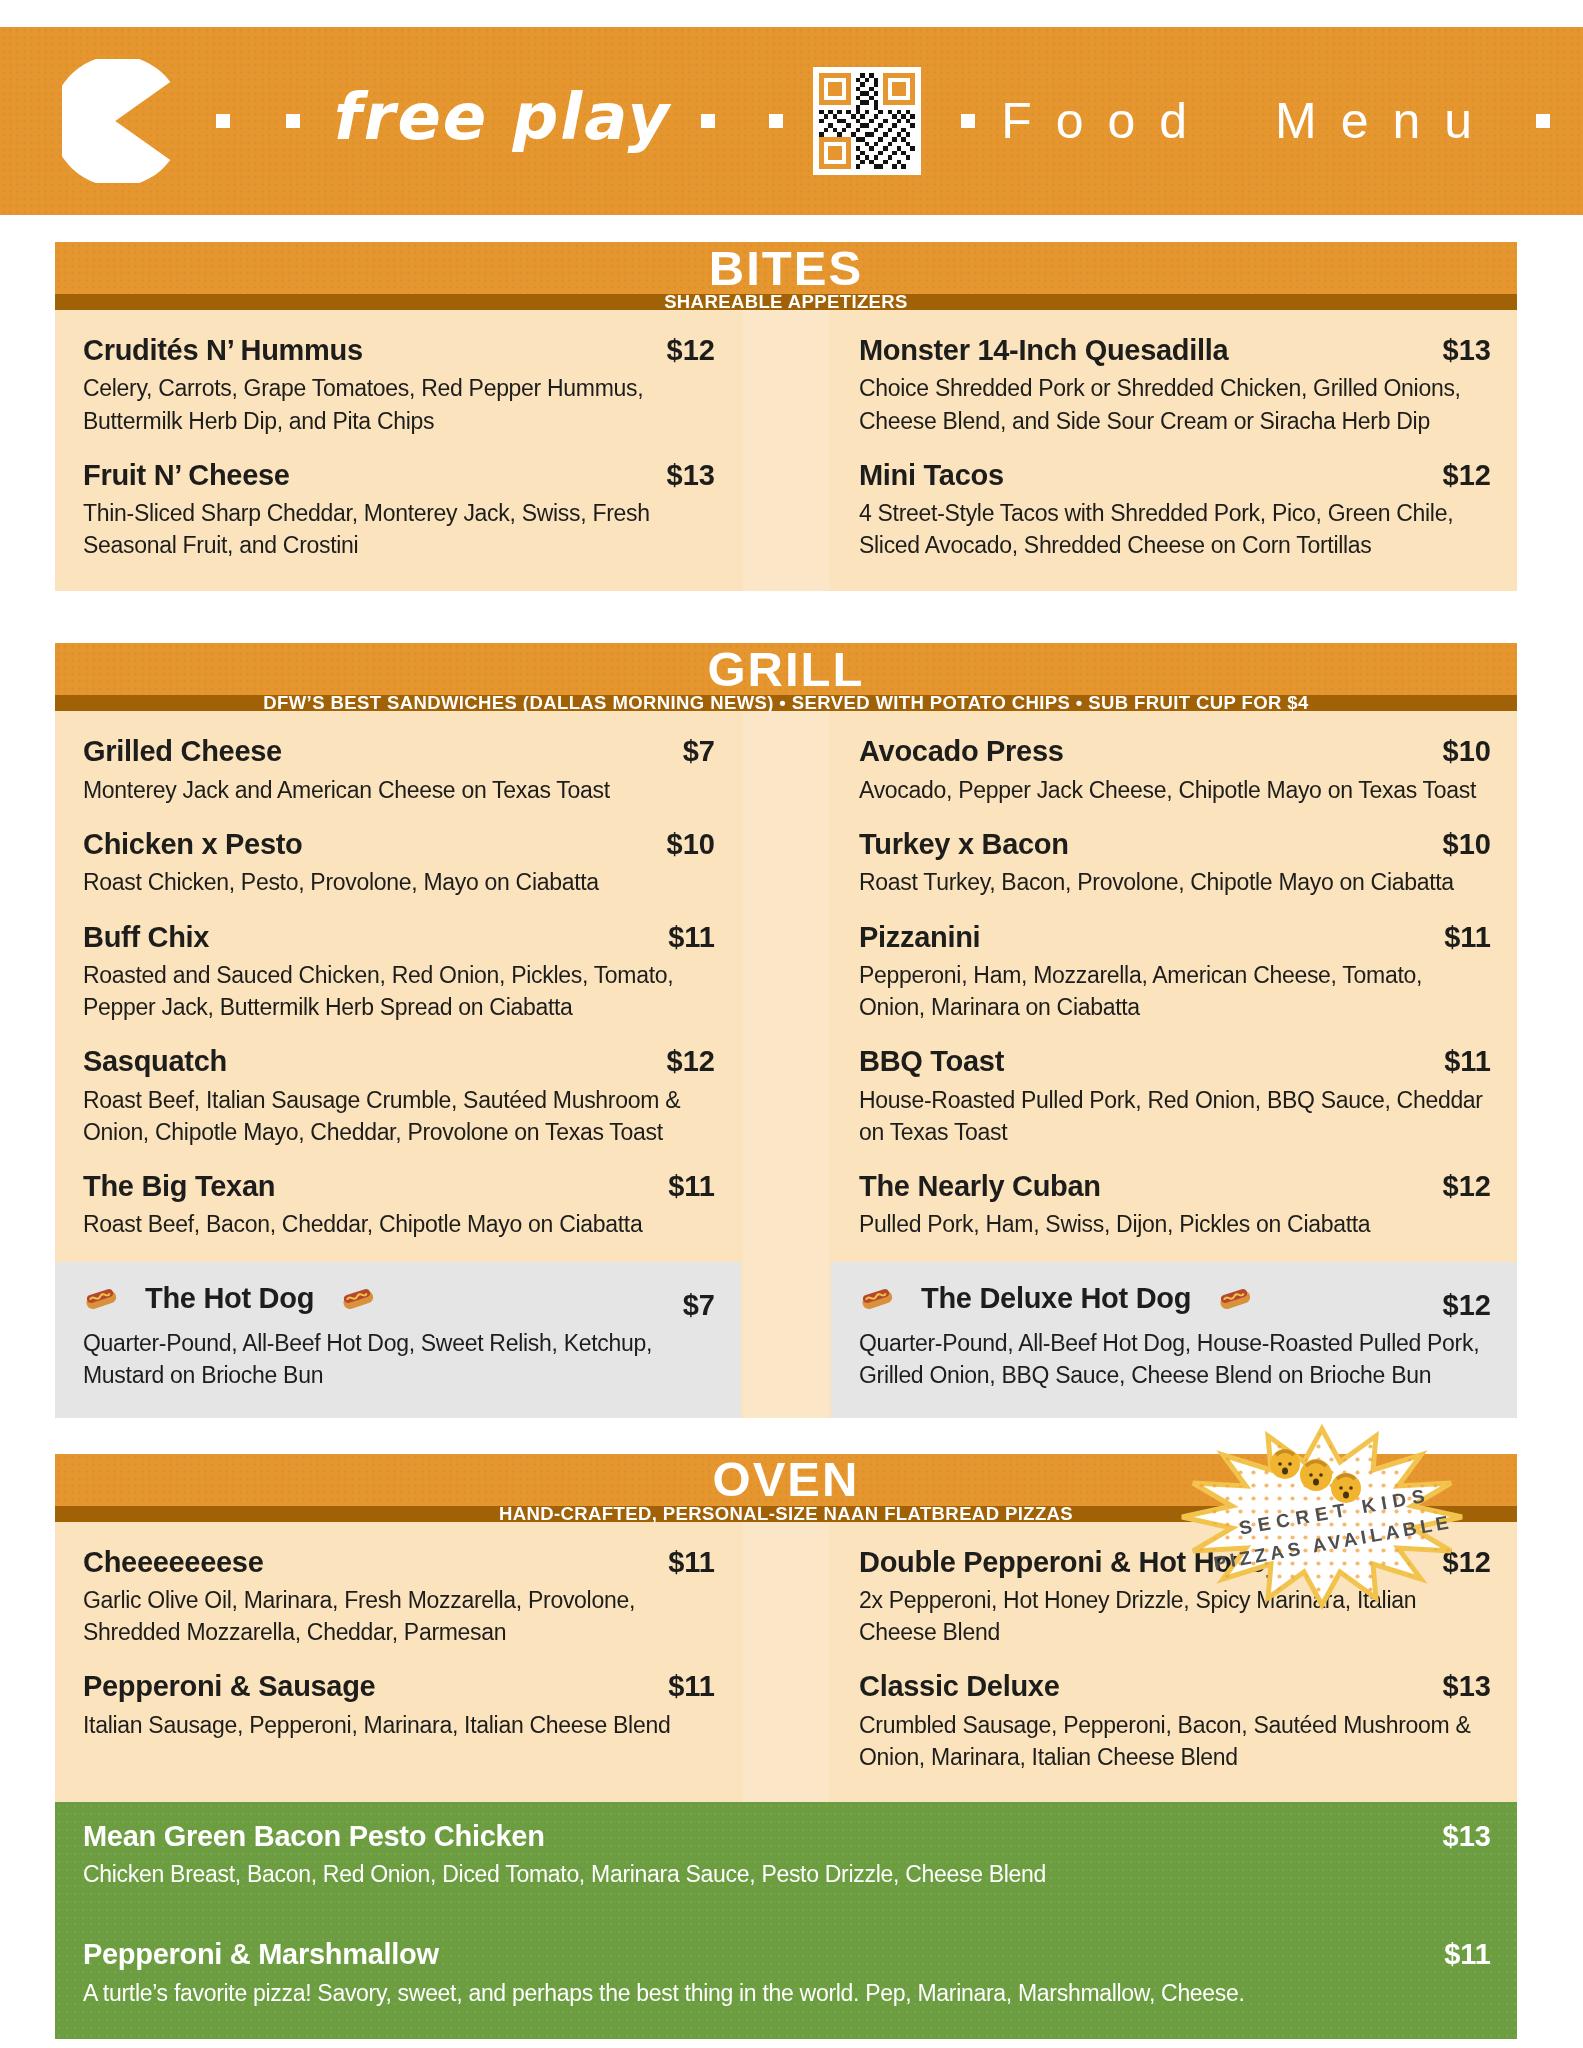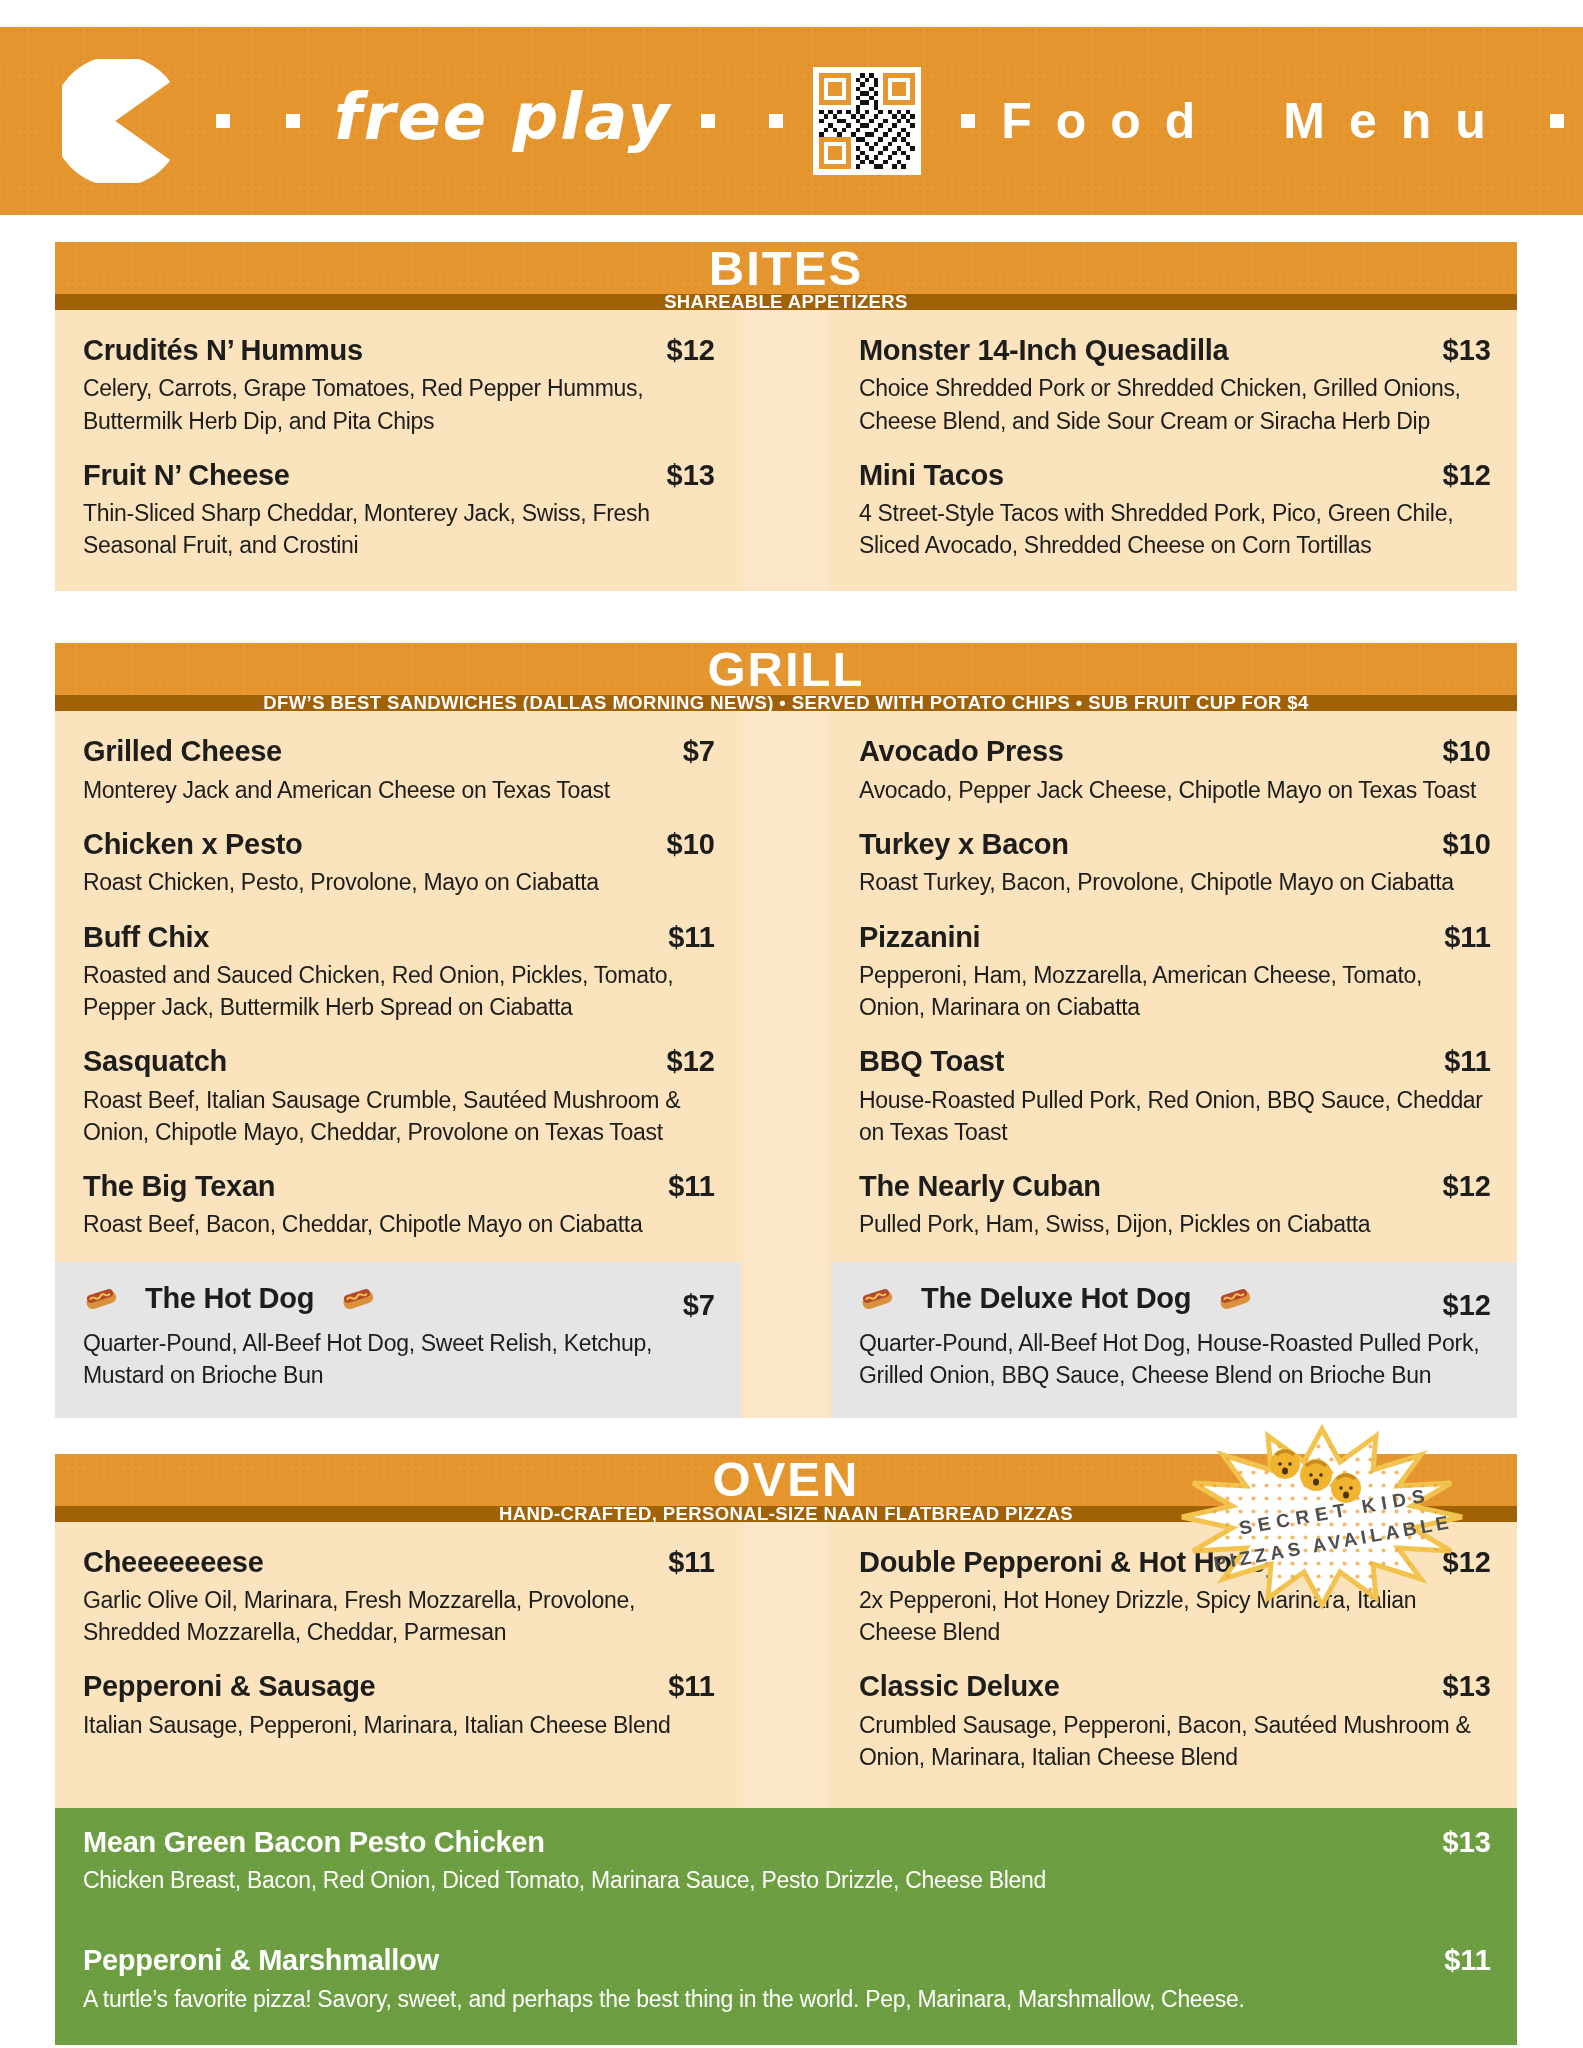--- a/index.html
+++ b/index.html
@@ -17,21 +17,21 @@
   .pxdot{width:14px;height:14px;background:#fff;flex:0 0 auto;}
   .pacman{flex:0 0 auto;}
   .brand{
     font-family:"DejaVu Sans","Liberation Sans",sans-serif;
     font-size:64px;font-weight:bold;font-style:italic;color:#fff;
     letter-spacing:2px;white-space:nowrap;line-height:1;padding-bottom:8px;
   }
   .qr-wrap{background:#fff;padding:6px;flex:0 0 auto;line-height:0;}
   .menu-title{
     font-size:50px;color:#fff;letter-spacing:24px;word-spacing:26px;
-    white-space:nowrap;line-height:1;font-weight:700;
+    white-space:nowrap;line-height:1;font-weight:400;
   }
   .m-pac{margin-left:0;} .m1{margin-left:36px;} .m2{margin-left:56px;}
   .m3{margin-left:34px;} .m4{margin-left:30px;} .m5{margin-left:54px;}
   .m6{margin-left:30px;} .m7{margin-left:40px;} .m8{margin-left:26px;}
   .m9{margin-left:40px;}
   
   .section{margin:0 66px 0 55px;position:relative;}
   .sec-gap1{margin-top:27px;} .sec-gap2{margin-top:52px;} .sec-gap3{margin-top:36px;}
   .sec-title-bar{
     height:52px;background:#E6962E;
@@ -42,21 +42,21 @@
   .sec-title{margin:0;color:#fff;font-size:49px;font-weight:bold;letter-spacing:2px;line-height:1;}
   .sec-sub-bar{
     height:16px;background:#a16207;display:flex;align-items:center;justify-content:center;
   }
   .sec-sub{color:#fff;font-weight:bold;font-size:18.5px;letter-spacing:0.4px;white-space:nowrap;}
   .sec-body{
     background:#FBE3BE;display:grid;grid-template-columns:1fr 1fr;column-gap:90px;
     padding:10px 0 22px;position:relative;
   }
   .sec-body.flush{padding-bottom:0;}
-  .sec-body.oven-pad{padding-bottom:27px;}
+  .sec-body.oven-pad{padding-bottom:21px;}
   .col-seam{
     position:absolute;top:0;bottom:0;left:50%;transform:translateX(-50%);
     width:86px;background:rgba(255,255,255,0.14);pointer-events:none;
   }
   
   .item{padding:14px 26px 8px 28px;}
   .item-head{display:flex;justify-content:space-between;align-items:baseline;}
   .item-name{font-size:29px;font-weight:bold;letter-spacing:-0.3px;line-height:1.15;}
   .item-price{font-size:29px;font-weight:bold;margin-left:18px;white-space:nowrap;}
   .item-desc{margin:5px 0 0;font-size:23px;letter-spacing:-0.3px;line-height:1.4;}

